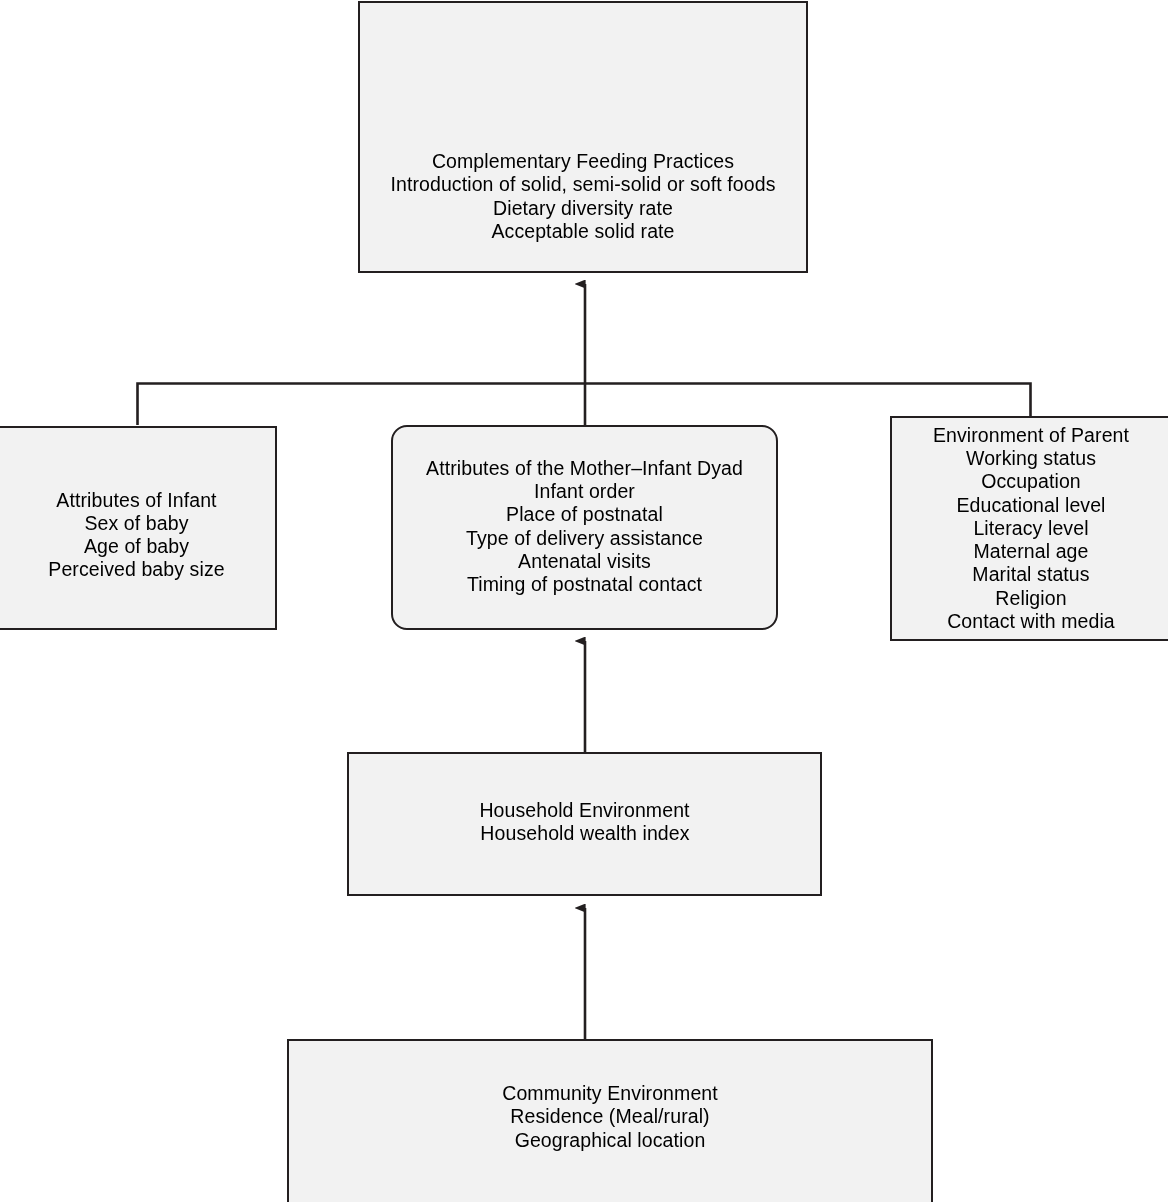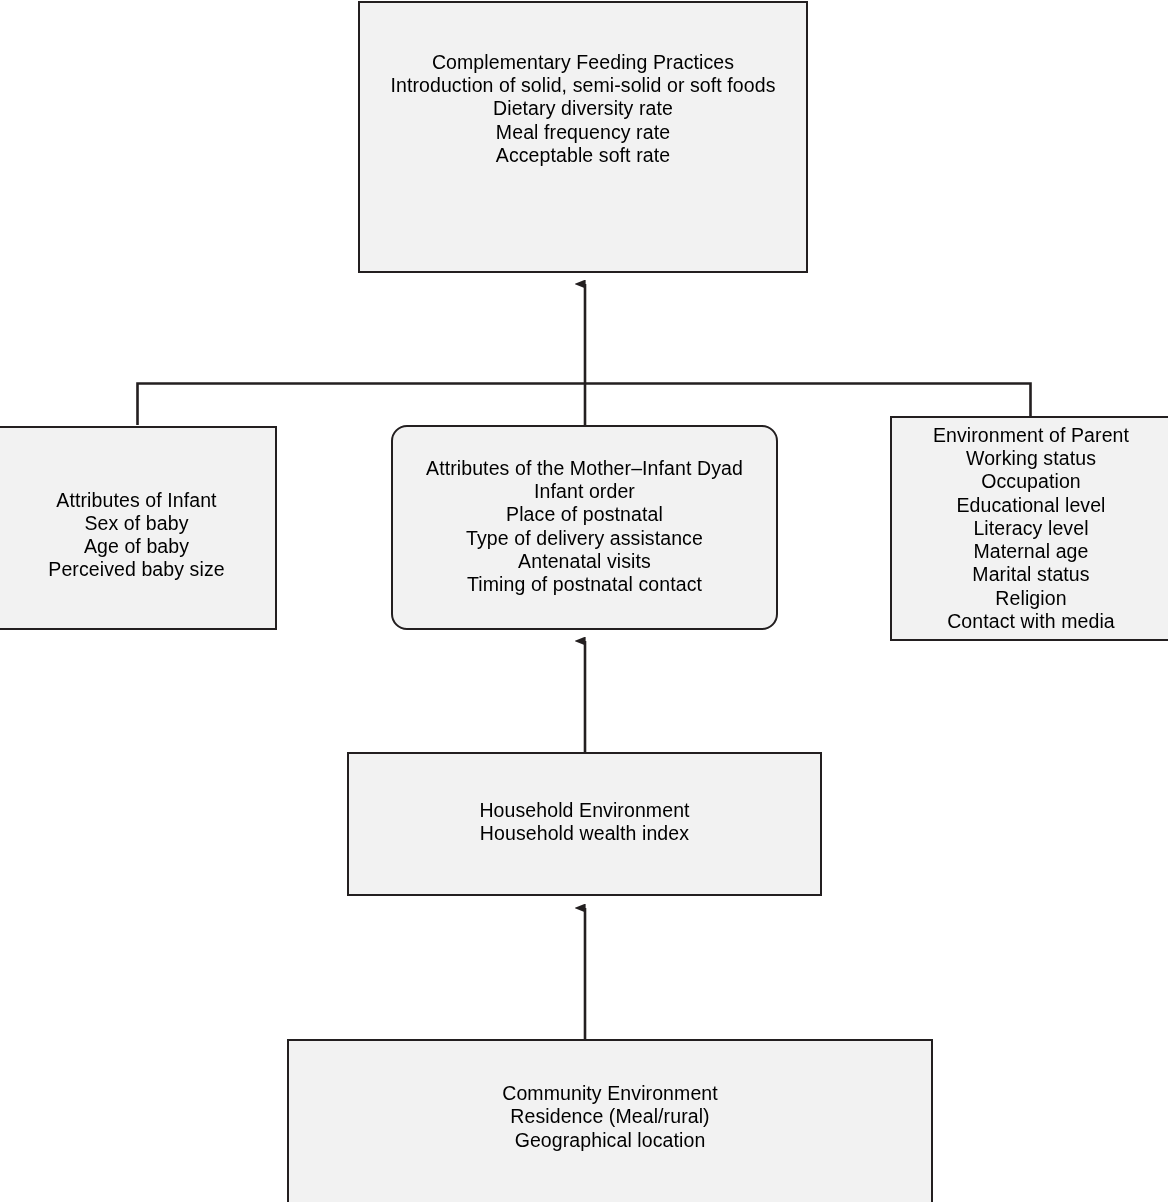--- a/index.html
+++ b/index.html
@@ -42,34 +42,34 @@
     font-size: 19.5px;
     color: #000000;
     letter-spacing: 0.1px;
     white-space: nowrap;
   }
   .node-line {
     display: block;
   }
 
   
-  #node-outcome      { left: 358px; top: 1px;    width: 450px; height: 272px; }
+  #node-outcome      { left: 358px; top: 1px;    width: 450px; height: 272px; align-items: flex-end; }
   #node-outcome .node-lines { transform: translateY(-28px); }
 
   #node-infant       { left: -4px; top: 426px;  width: 281px; height: 204px; }
   #node-infant .node-lines { transform: translateY(7px); }
 
   #node-dyad         { left: 391px; top: 425px;  width: 387px; height: 205px; border-radius: 16px; }
   #node-dyad .node-lines { transform: translateY(-1px); }
 
   #node-parent       { left: 890px; top: 416px;  width: 282px; height: 225px; }
   #node-parent .node-lines { transform: translateY(0px); }
 
   #node-household    { left: 347px; top: 752px;  width: 475px; height: 144px; }
-  #node-household .node-lines { transform: translateY(-2px); }
+  #node-household .node-lines { transform: translateY(-2px); text-align: right; }
 
   #node-community    { left: 246px; top: 1039px; width: 646px; height: 168px; margin-left: 41px; }
   #node-community .node-lines { transform: translateY(-6px); }
 </style>
 </head>
 <body>
 
 <div id="diagram-canvas">
 
   <svg id="connector-layer" width="1168" height="1202" viewBox="0 0 1168 1202" xmlns="http://www.w3.org/2000/svg">
@@ -92,22 +92,21 @@
     <g>
       <line x1="585" y1="1039" x2="585" y2="908" stroke="#231f20" stroke-width="2.6" marker-end="url(#arrowhead-up)"></line>
     </g>
   </svg>
 
   <div class="node-box" id="node-outcome">
     <div class="node-lines">
       <span class="node-line">Complementary Feeding Practices</span>
       <span class="node-line">Introduction of solid, semi-solid or soft foods</span>
       <span class="node-line">Dietary diversity rate</span>
-      <span class="node-line">Meal frequency rate</span>
-      <span class="node-line">Acceptable soft rate</span>
+      <span class="node-line">Acceptable solid rate</span>
     </div>
   </div>
 
   <div class="node-box" id="node-infant">
     <div class="node-lines">
       <span class="node-line">Attributes of Infant</span>
       <span class="node-line">Sex of baby</span>
       <span class="node-line">Age of baby</span>
       <span class="node-line">Perceived baby size</span>
     </div>

